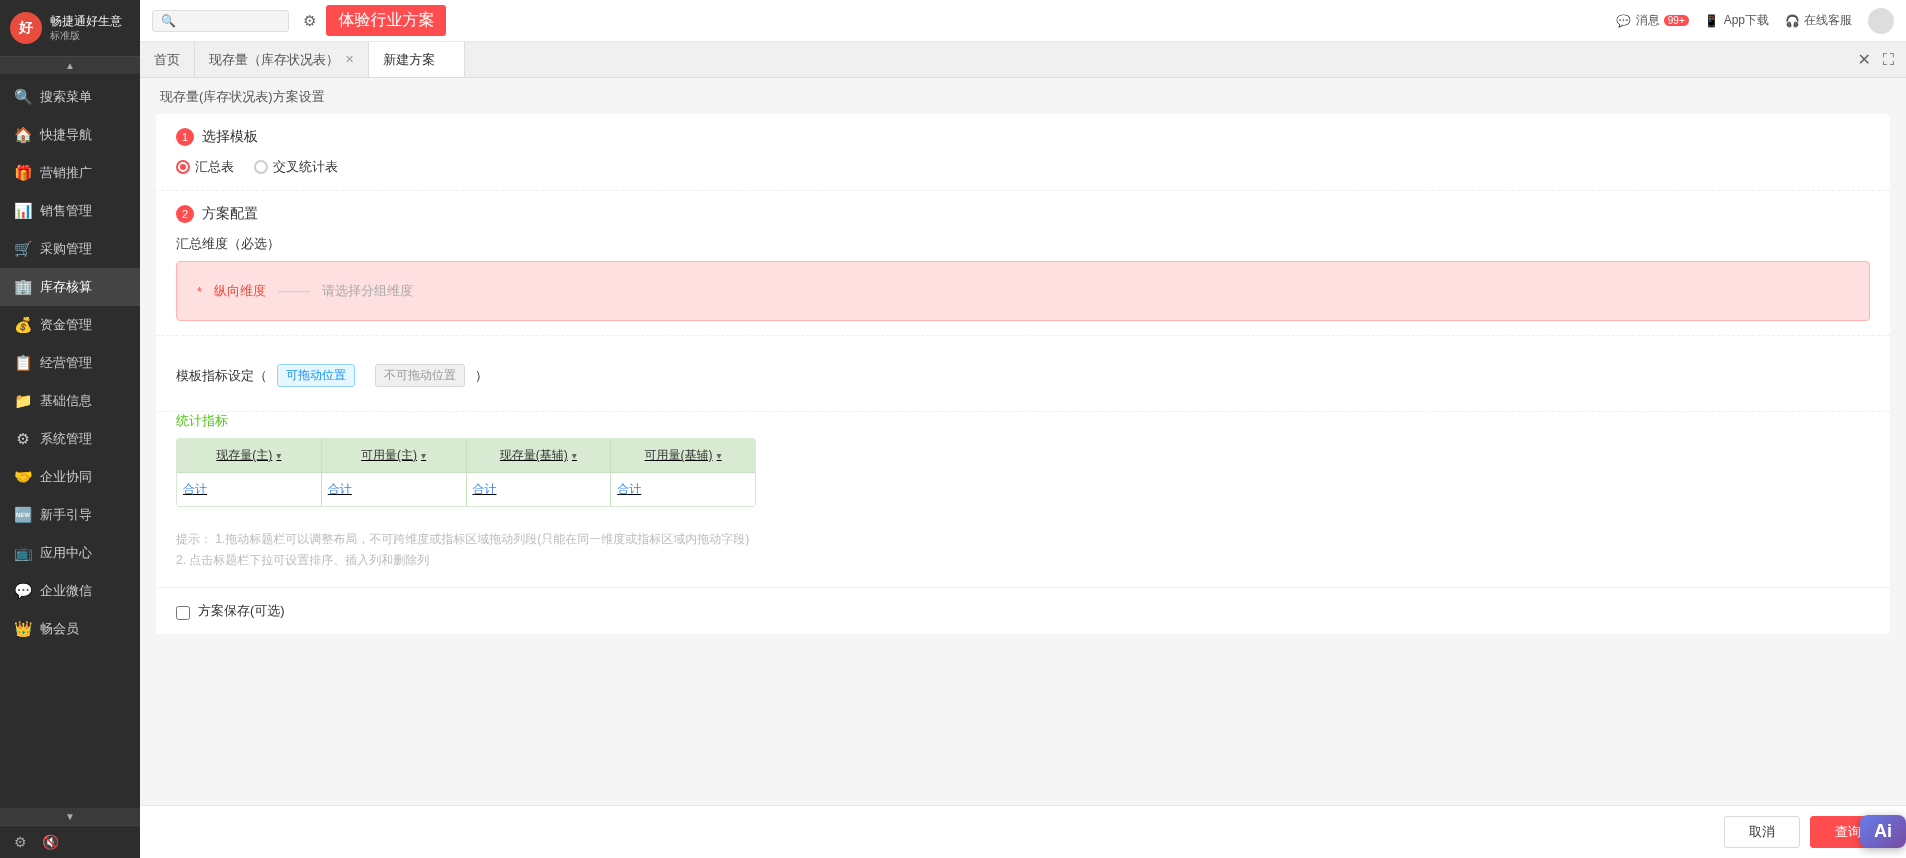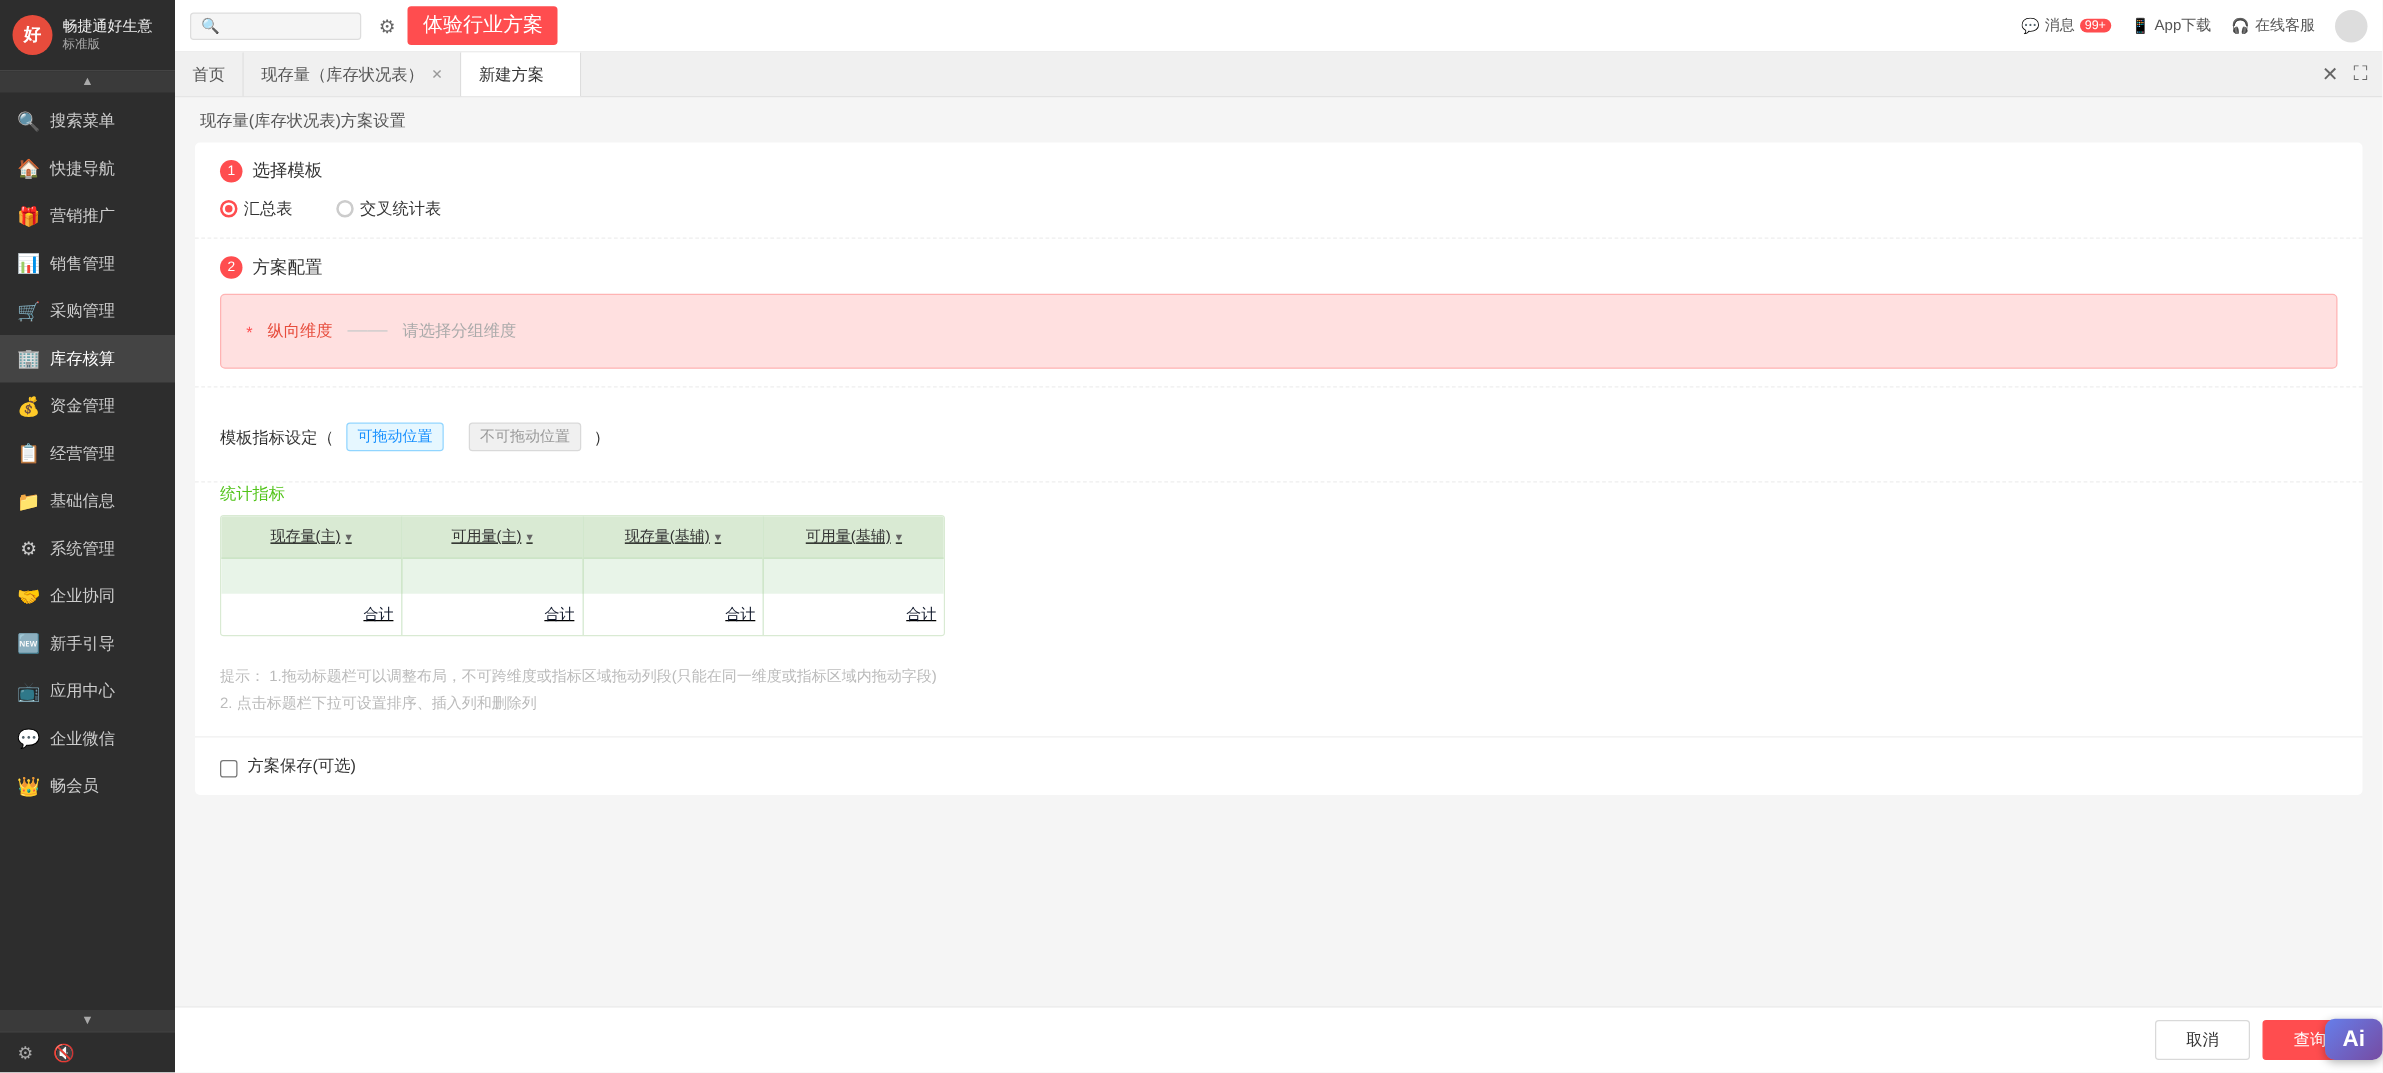--- a/index.html
+++ b/index.html
@@ -152,21 +152,21 @@
       display: flex; align-items: center; gap: 8px; margin-bottom: 12px;
     }
     .step-badge {
       background: #ff4d4f; color: white; border-radius: 50%;
       width: 18px; height: 18px; font-size: 11px;
       display: flex; align-items: center; justify-content: center;
       flex-shrink: 0;
     }
     .step-title { font-size: 14px; color: #333; font-weight: 500; }
 
-    .template-options { display: flex; align-items: flex-end; gap: 35px; }
+    .template-options { display: flex; align-items: flex-end; gap: 20px; }
     .radio-option { display: flex; align-items: center; gap: 5px; cursor: pointer; font-size: 13px; color: #333; }
     .radio-circle {
       width: 14px; height: 14px; border-radius: 50%;
       border: 2px solid #ccc;
       display: flex; align-items: center; justify-content: center;
     }
     .radio-circle.checked { border-color: #ff4d4f; }
     .radio-circle.checked::after {
       content: ''; width: 6px; height: 6px; border-radius: 50%; background: #ff4d4f;
     }
@@ -225,24 +225,23 @@
     .stats-col:last-child { border-right: none; }
     .stats-col-header {
       display: flex; align-items: center; justify-content: center; gap: 4px;
       padding: 8px 6px;
       font-size: 12px; color: #333;
       border-bottom: 1px solid #c6e1c0;
       background: #d9ead3;
     }
     .stats-col-body {
       padding: 8px 6px;
-      text-align: right;
-      font-size: 12px; color: #0f172a;
+      text-align: left;
+      font-size: 12px; color: #3b82f6;
       background: white;
-      margin-top: 28px;
     }
     .chevron-down { font-size: 10px; color: #666; cursor: pointer; }
 
     
     .tips-section {
       padding: 10px 20px 14px;
       color: #bbb; font-size: 12px;
     }
     .tips-section .tip-line { margin-bottom: 4px; }
 
@@ -445,20 +444,21 @@
               <span>交叉统计表</span>
             </div>
           </div>
       </div>
 
       <div class="step-section">
         <div class="step-header">
           <div class="step-badge">2</div>
           <span class="step-title">方案配置</span>
         </div>
+        <div class="dimension-label">汇总维度（必选）</div>
         <div class="dimension-box">
           <span class="required-star">*</span>
           <span>纵向维度</span>
           <span class="dimension-arrow">——</span>
           <span class="dimension-placeholder">请选择分组维度</span>
         </div>
       </div>
 
       <div class="step-section">
         <div class="indicator-row">

